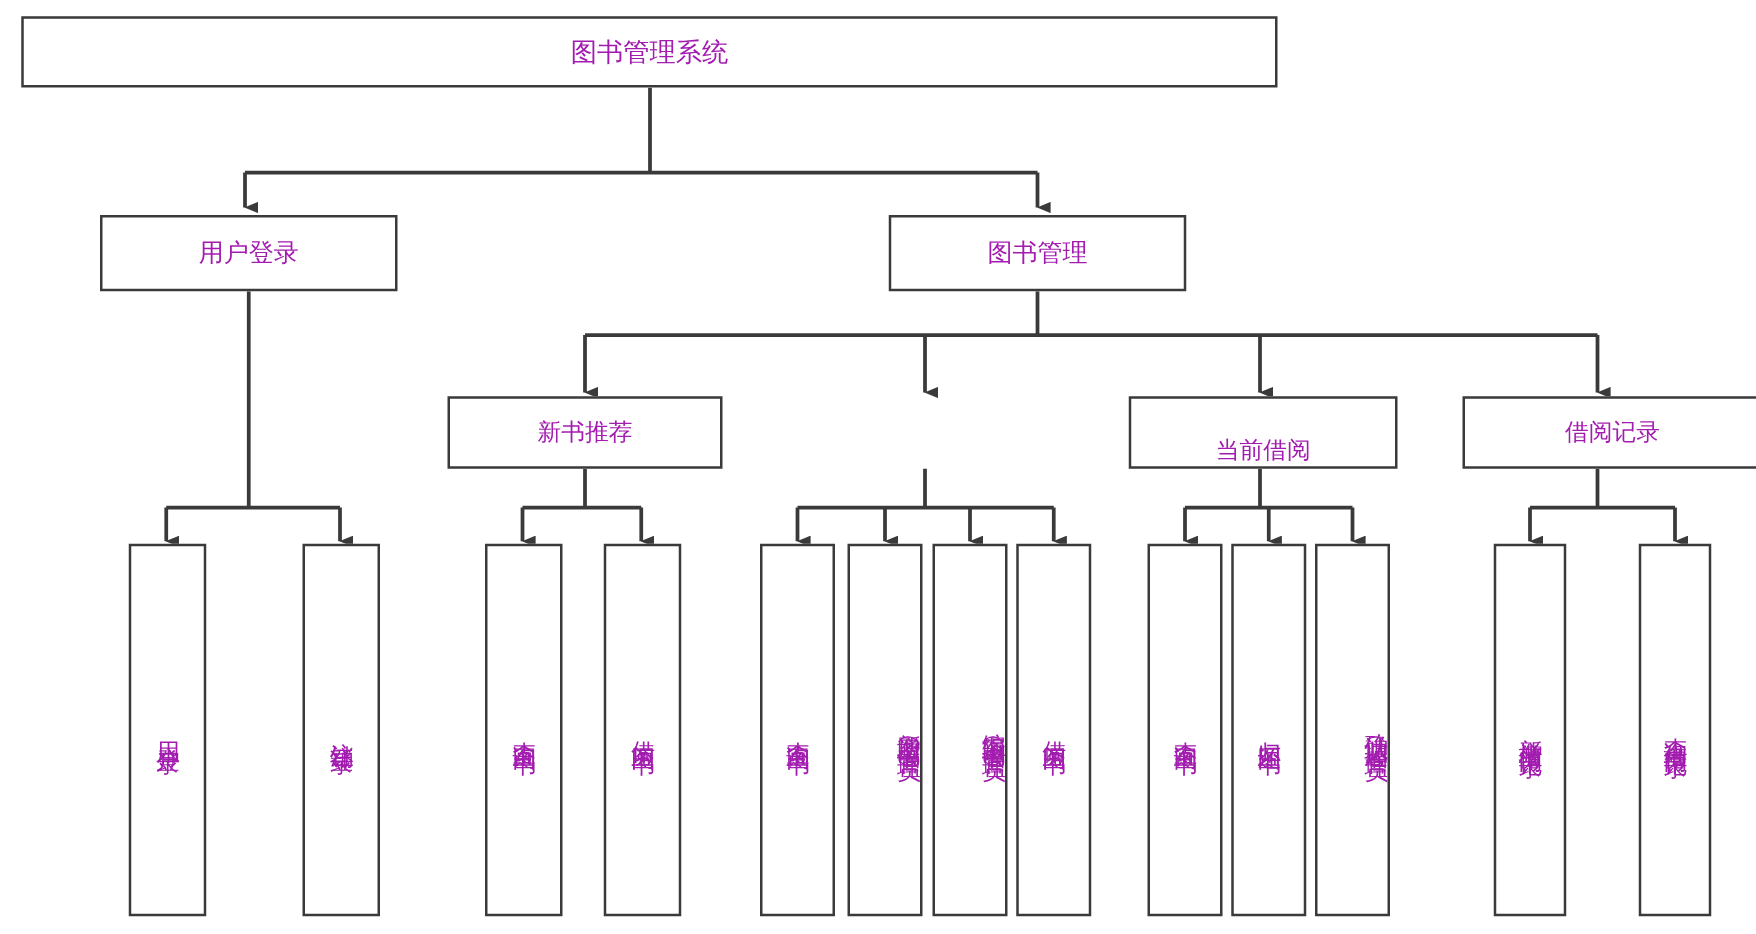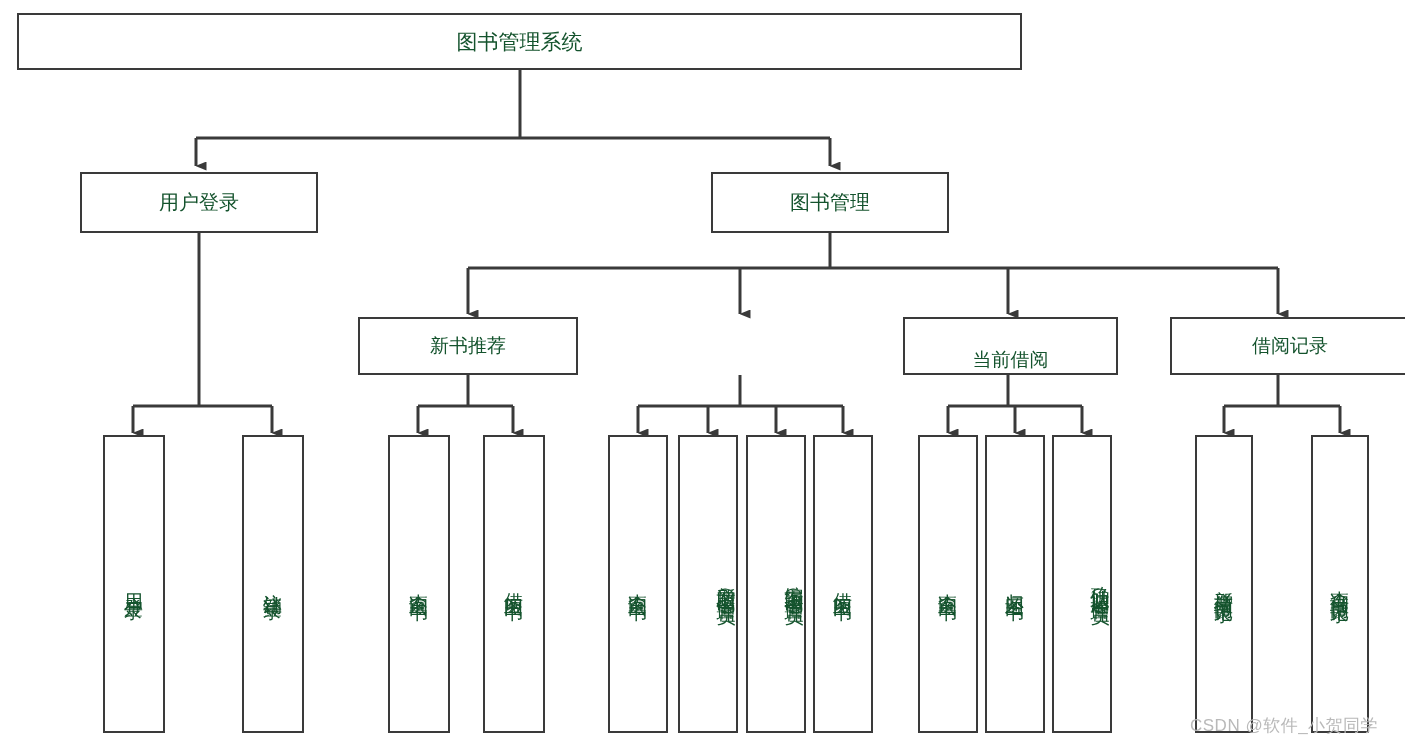--- a/index.html
+++ b/index.html
@@ -26,21 +26,21 @@
     pointer-events: none;
   }
   .node {
     position: absolute;
     box-sizing: border-box;
     border: 2.5px solid #3a3a3a;
     background: #ffffff;
     display: flex;
     align-items: center;
     justify-content: center;
-    color: #14532d;
+    color: #a21caf;
   }
   .node.root {
     font-size: 21px;
   }
   .node.level1 {
     font-size: 20px;
   }
   .node.level2 {
     font-size: 19px;
   }
@@ -187,15 +187,14 @@
     <span class="node-label">确认归还（管理员）</span>
   </div>
 
   <div class="node leaf" style="left:1195px; top:435px; width:58px; height:298px;">
     <span class="node-label">新增借阅记录</span>
   </div>
   <div class="node leaf" style="left:1311px; top:435px; width:58px; height:298px;">
     <span class="node-label">查询借阅记录</span>
   </div>
 
-  <div id="watermark">CSDN @软件_小贺同学</div>
 
 </div>
 
 </body></html>

